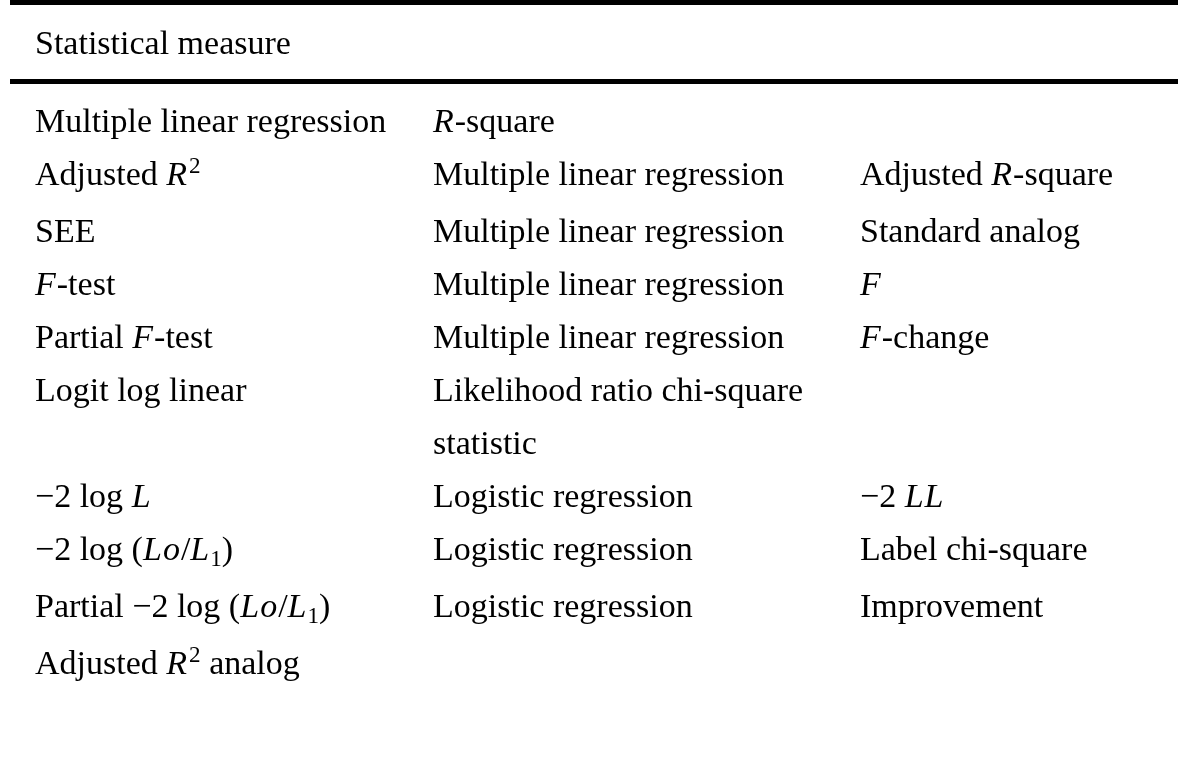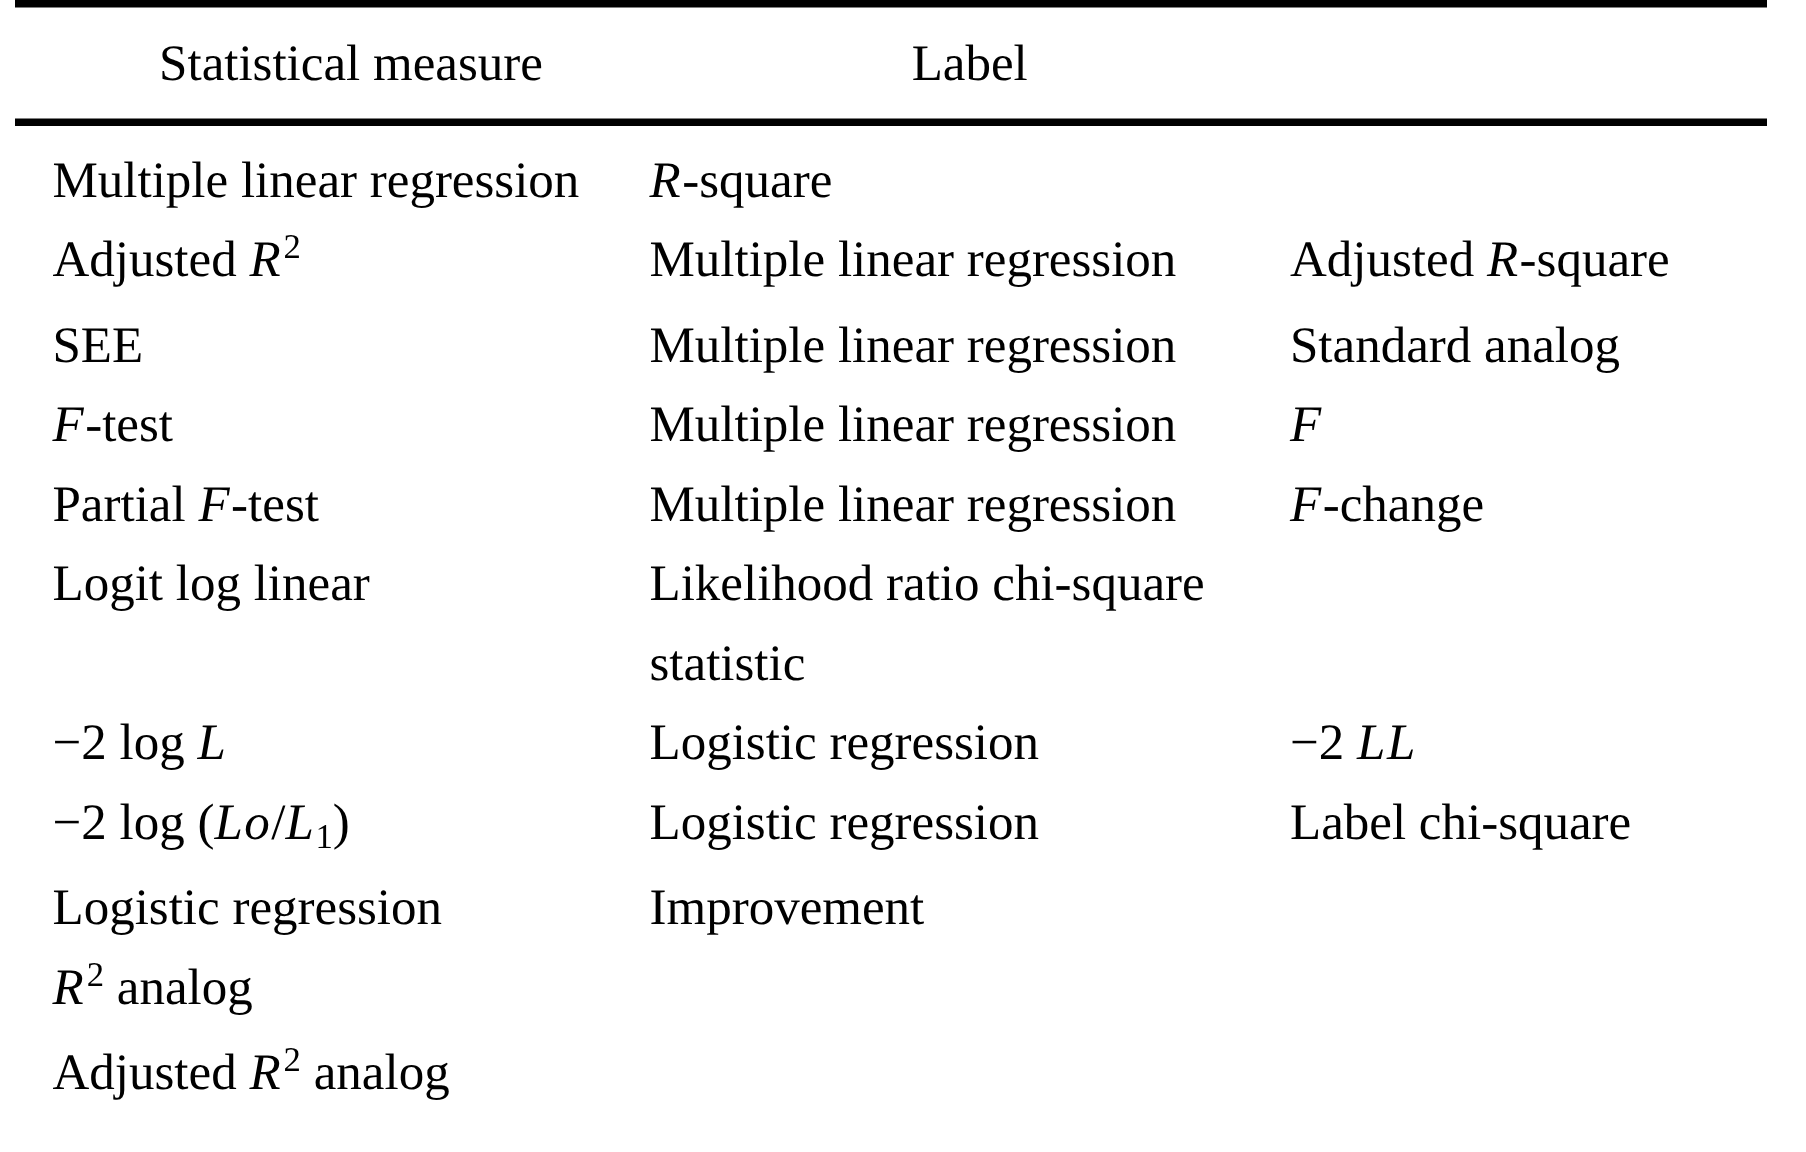--- a/index.html
+++ b/index.html
@@ -18,21 +18,20 @@
   .rule { background: #000000; width: 100%; }
   .rule-top { height: 5px; }
   .rule-mid { height: 5px; }
   .hdr-row {
     display: grid;
     grid-template-columns: 398px 427px 1fr;
     padding-left: 25px;
     height: 74px;
     align-items: center;
     font-size: 34px;
-    text-align: center;
   }
   .tbl-body {
     padding: 10px 0 26px 0;
     font-size: 34px;
   }
   .tbl-row {
     display: grid;
     grid-template-columns: 398px 427px 1fr;
     padding-left: 25px;
     line-height: 53px;
@@ -53,21 +52,20 @@
 </style>
 </head>
 <body>
 
 <div class="table-wrap">
 
   <div class="rule rule-top"></div>
 
   <div class="hdr-row">
     <div class="cell">Statistical measure</div>
-    <div class="cell">Label</div>
   </div>
 
   <div class="rule rule-mid"></div>
 
   <div class="tbl-body">
   <div class="tbl-row">
     <div class="cell">Multiple linear regression</div>
     <div class="cell"><span class="italic">R</span><span>-square</span></div>
   </div>
 
@@ -106,26 +104,26 @@
     <div class="cell"><span>−2 </span><span class="italic">LL</span></div>
   </div>
 
   <div class="tbl-row">
     <div class="cell"><span>−2 log (</span><span class="italic">Lo</span><span>/</span><span class="italic">L</span><span class="sub">1</span><span>)</span></div>
     <div class="cell">Logistic regression</div>
     <div class="cell"><span>Label chi-square</span></div>
   </div>
 
   <div class="tbl-row">
+    <div class="cell"><span>Partial −2 log (</span><span class="italic">Lo</span><span>/</span><span class="italic">L</span><span class="sub">1</span><span>)</span></div>
     <div class="cell">Logistic regression</div>
     <div class="cell"><span>Improvement</span></div>
   </div>
 
   <div class="tbl-row">
-    <div class="cell"><span class="italic">R</span><span class="sup">2</span><span> analog</span></div>
     <div class="cell"></div>
     <div class="cell"></div>
   </div>
 
   <div class="tbl-row">
     <div class="cell"><span>Adjusted </span><span class="italic">R</span><span class="sup">2</span><span> analog</span></div>
     <div class="cell"></div>
     <div class="cell"></div>
   </div>
 </div>

